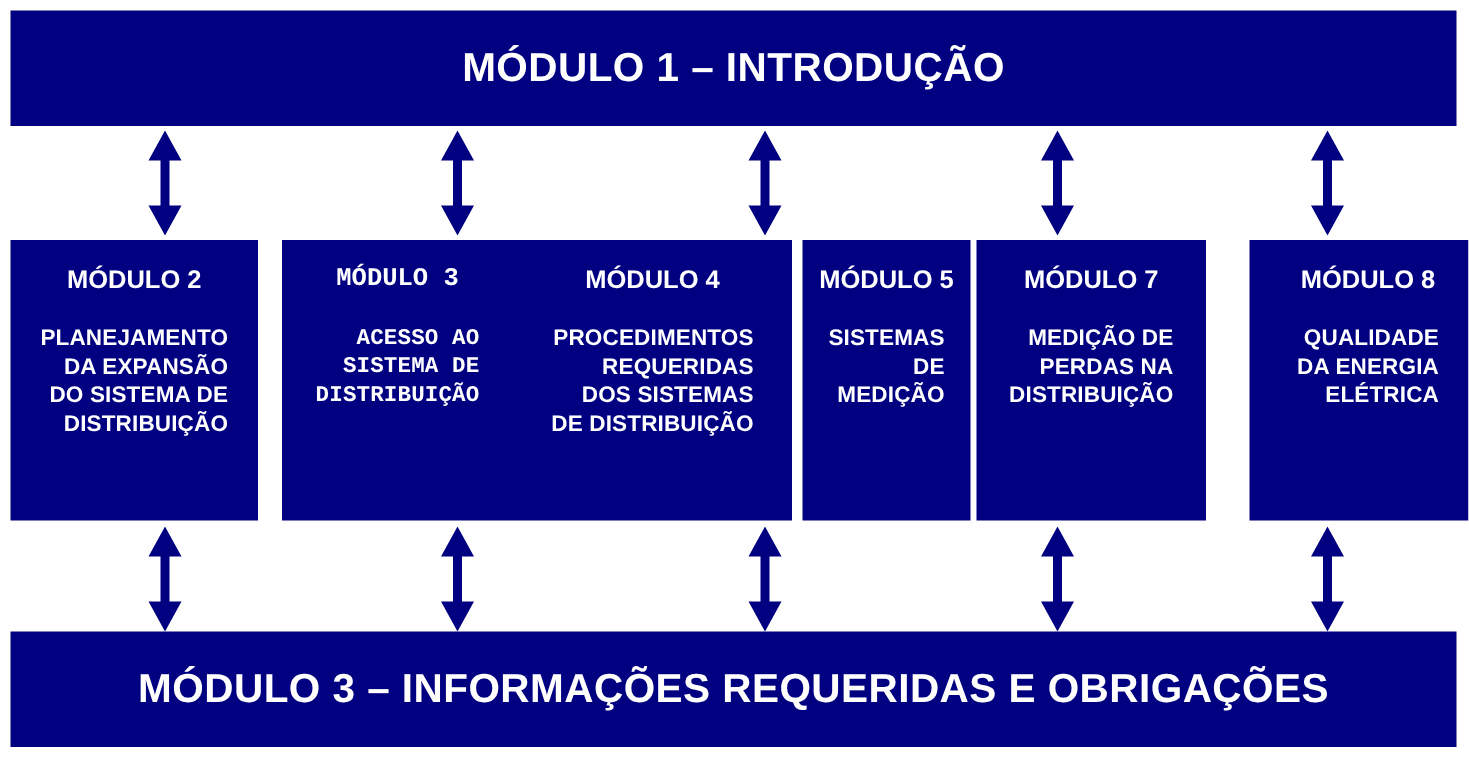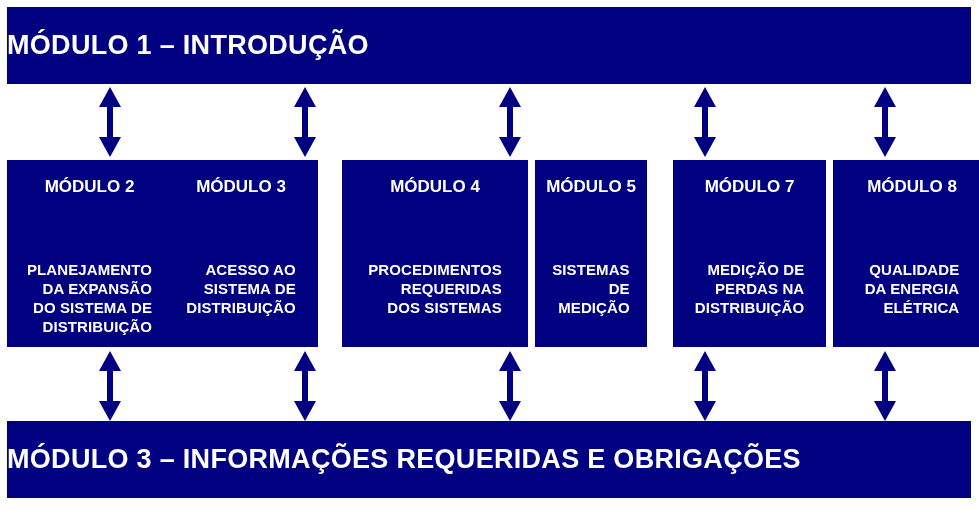--- a/index.html
+++ b/index.html
@@ -20,21 +20,21 @@
   }
 
   
   .banner {
     position: absolute;
     left: 7px;
     width: 964px;
     background: #000080;
     display: flex;
     align-items: center;
-    justify-content: flex-start;
+    justify-content: center;
     box-sizing: border-box;
   }
   #banner-top    { top: 7px;   height: 77px; }
   #banner-bottom { top: 421px; height: 77px; }
 
   .banner-label {
     color: #ffffff;
     font-size: 27px;
     font-weight: bold;
     letter-spacing: 0.3px;
@@ -47,21 +47,20 @@
   .module-box {
     position: absolute;
     top: 160px;
     height: 187px;
     background: #000080;
     box-sizing: border-box;
     padding: 18px 5px 6px 5px;
     display: flex;
     flex-direction: column;
     align-items: center;
-    gap: 44px;
   }
   .module-title {
     color: #ffffff;
     font-size: 17px;
     font-weight: bold;
     line-height: 1.1;
     text-align: center;
     white-space: nowrap;
   }
   .module-desc {
@@ -69,24 +68,24 @@
     color: #ffffff;
     font-size: 15px;
     font-weight: bold;
     line-height: 19px;
     text-align: right;
     letter-spacing: 0.1px;
   }
 
   
   #module-box-0 { left: 7px;   width: 165px; }
-  #module-box-1 { left: 164px; width: 154px; }
+  #module-box-1 { left: 188px; width: 154px; font-family: Liberation Mono, monospace; }
   #module-box-2 { left: 342px; width: 186px; }
   #module-box-3 { left: 535px; width: 112px; }
-  #module-box-4 { left: 673px; width: 153px; }
+  #module-box-4 { left: 651px; width: 153px; }
   #module-box-5 { left: 833px; width: 158px; }
 
   
   .connector {
     position: absolute;
     width: 24px;
     overflow: visible;
   }
   .connector svg { display: block; }
   .row-top    { top: 87px;  height: 70px; }
@@ -146,20 +145,21 @@
           <div>SISTEMA DE</div>
           <div>DISTRIBUIÇÃO</div>
         </div>
       </div>
       <div class="module-box" id="module-box-2">
         <div class="module-title">MÓDULO 4</div>
         <div class="module-desc">
           <div>PROCEDIMENTOS</div>
           <div>REQUERIDAS</div>
           <div>DOS SISTEMAS</div>
+          <div>DE DISTRIBUIÇÃO</div>
         </div>
       </div>
       <div class="module-box" id="module-box-3">
         <div class="module-title">MÓDULO 5</div>
         <div class="module-desc">
           <div>SISTEMAS</div>
           <div>DE</div>
           <div>MEDIÇÃO</div>
         </div>
       </div>

